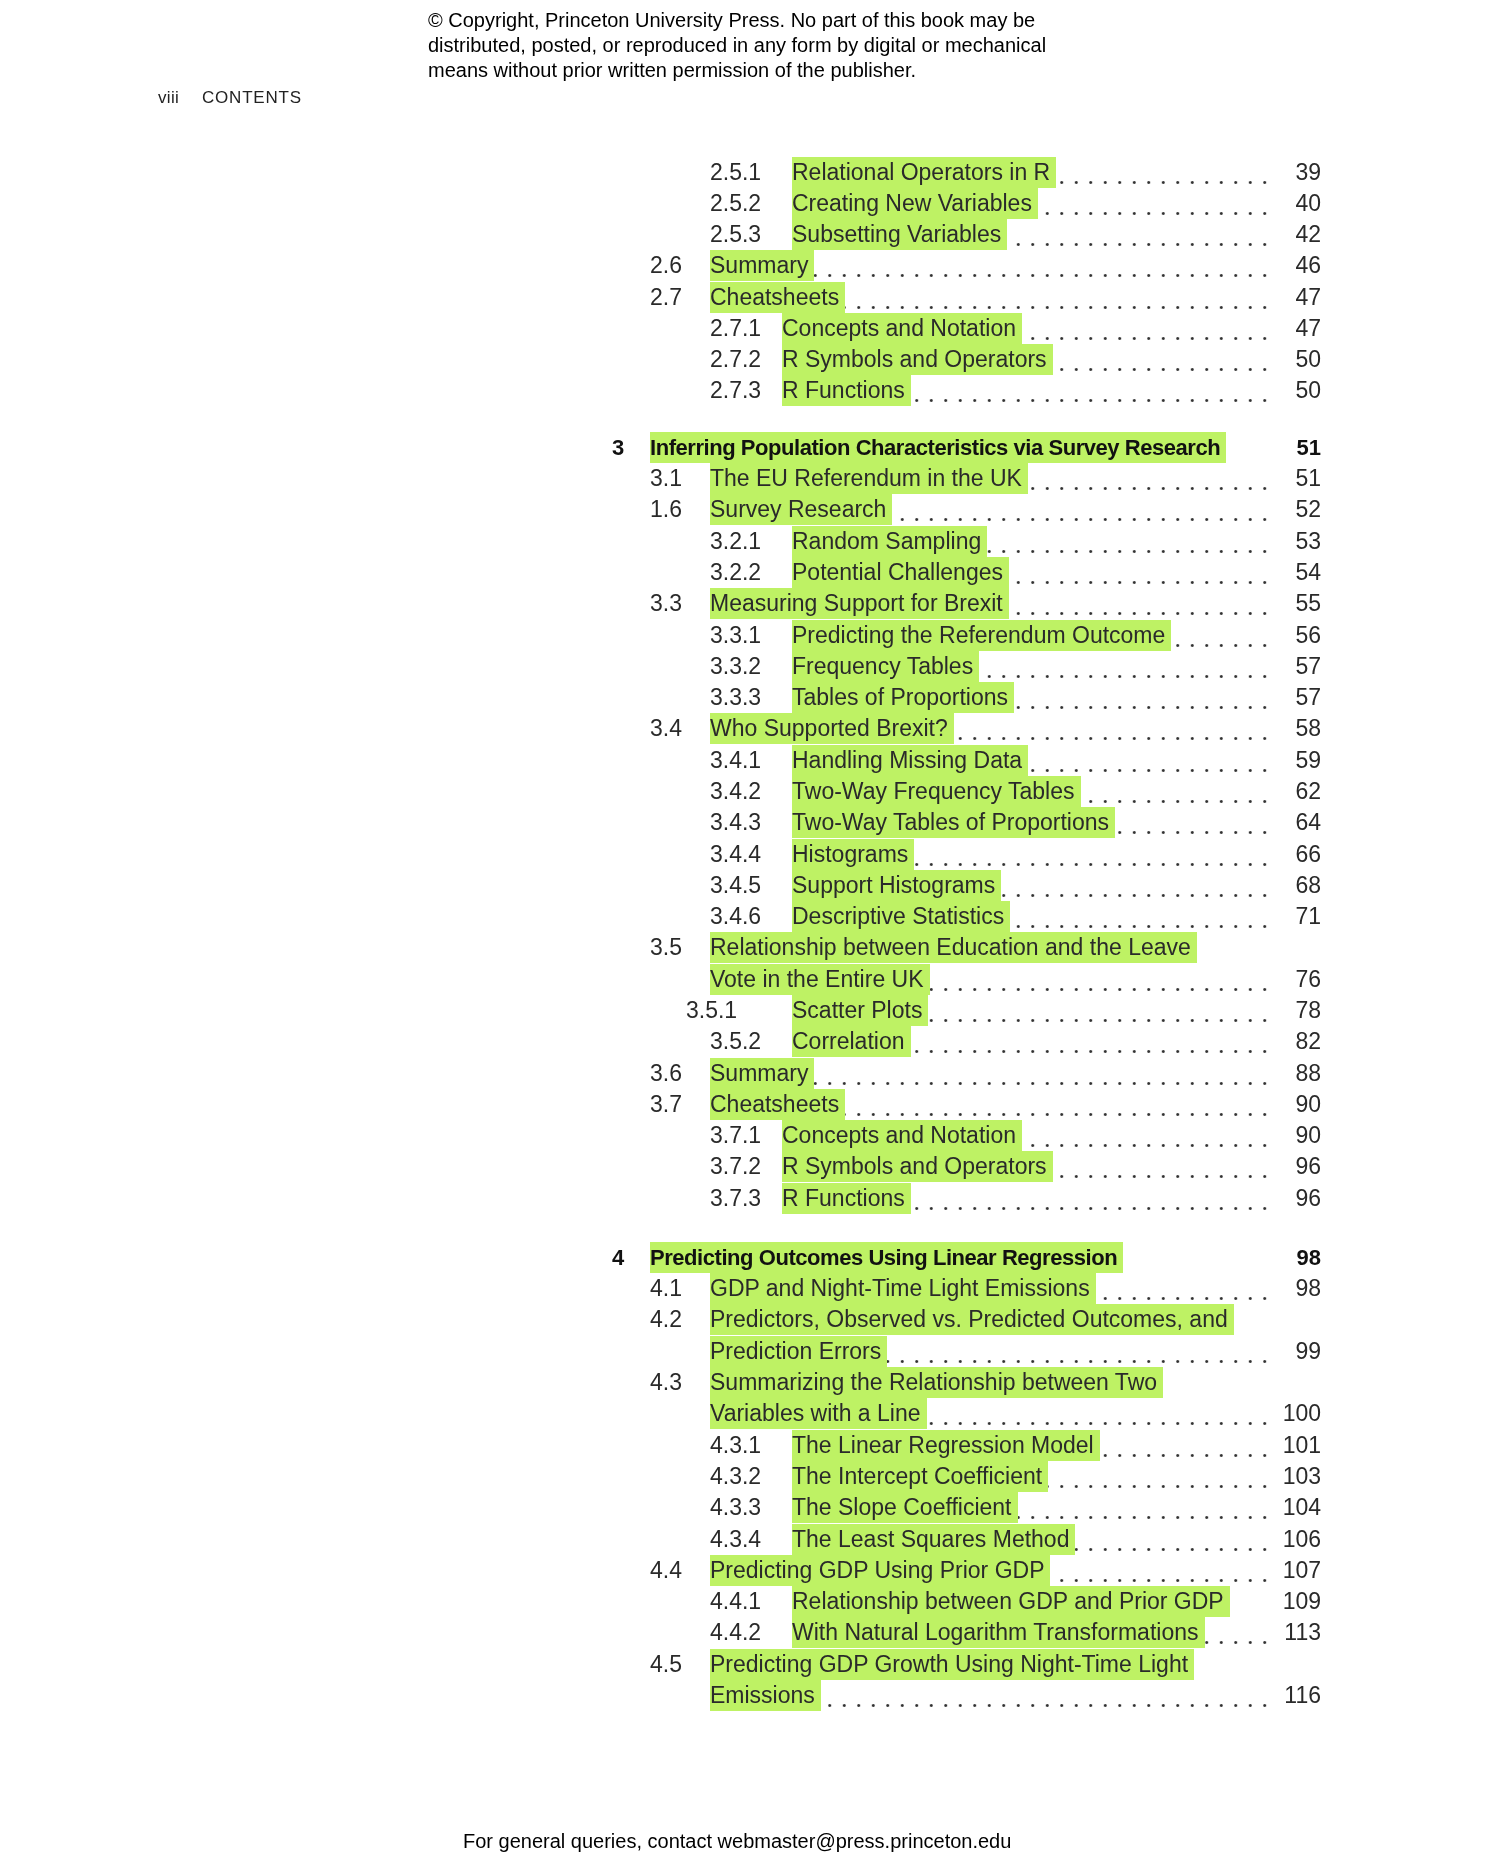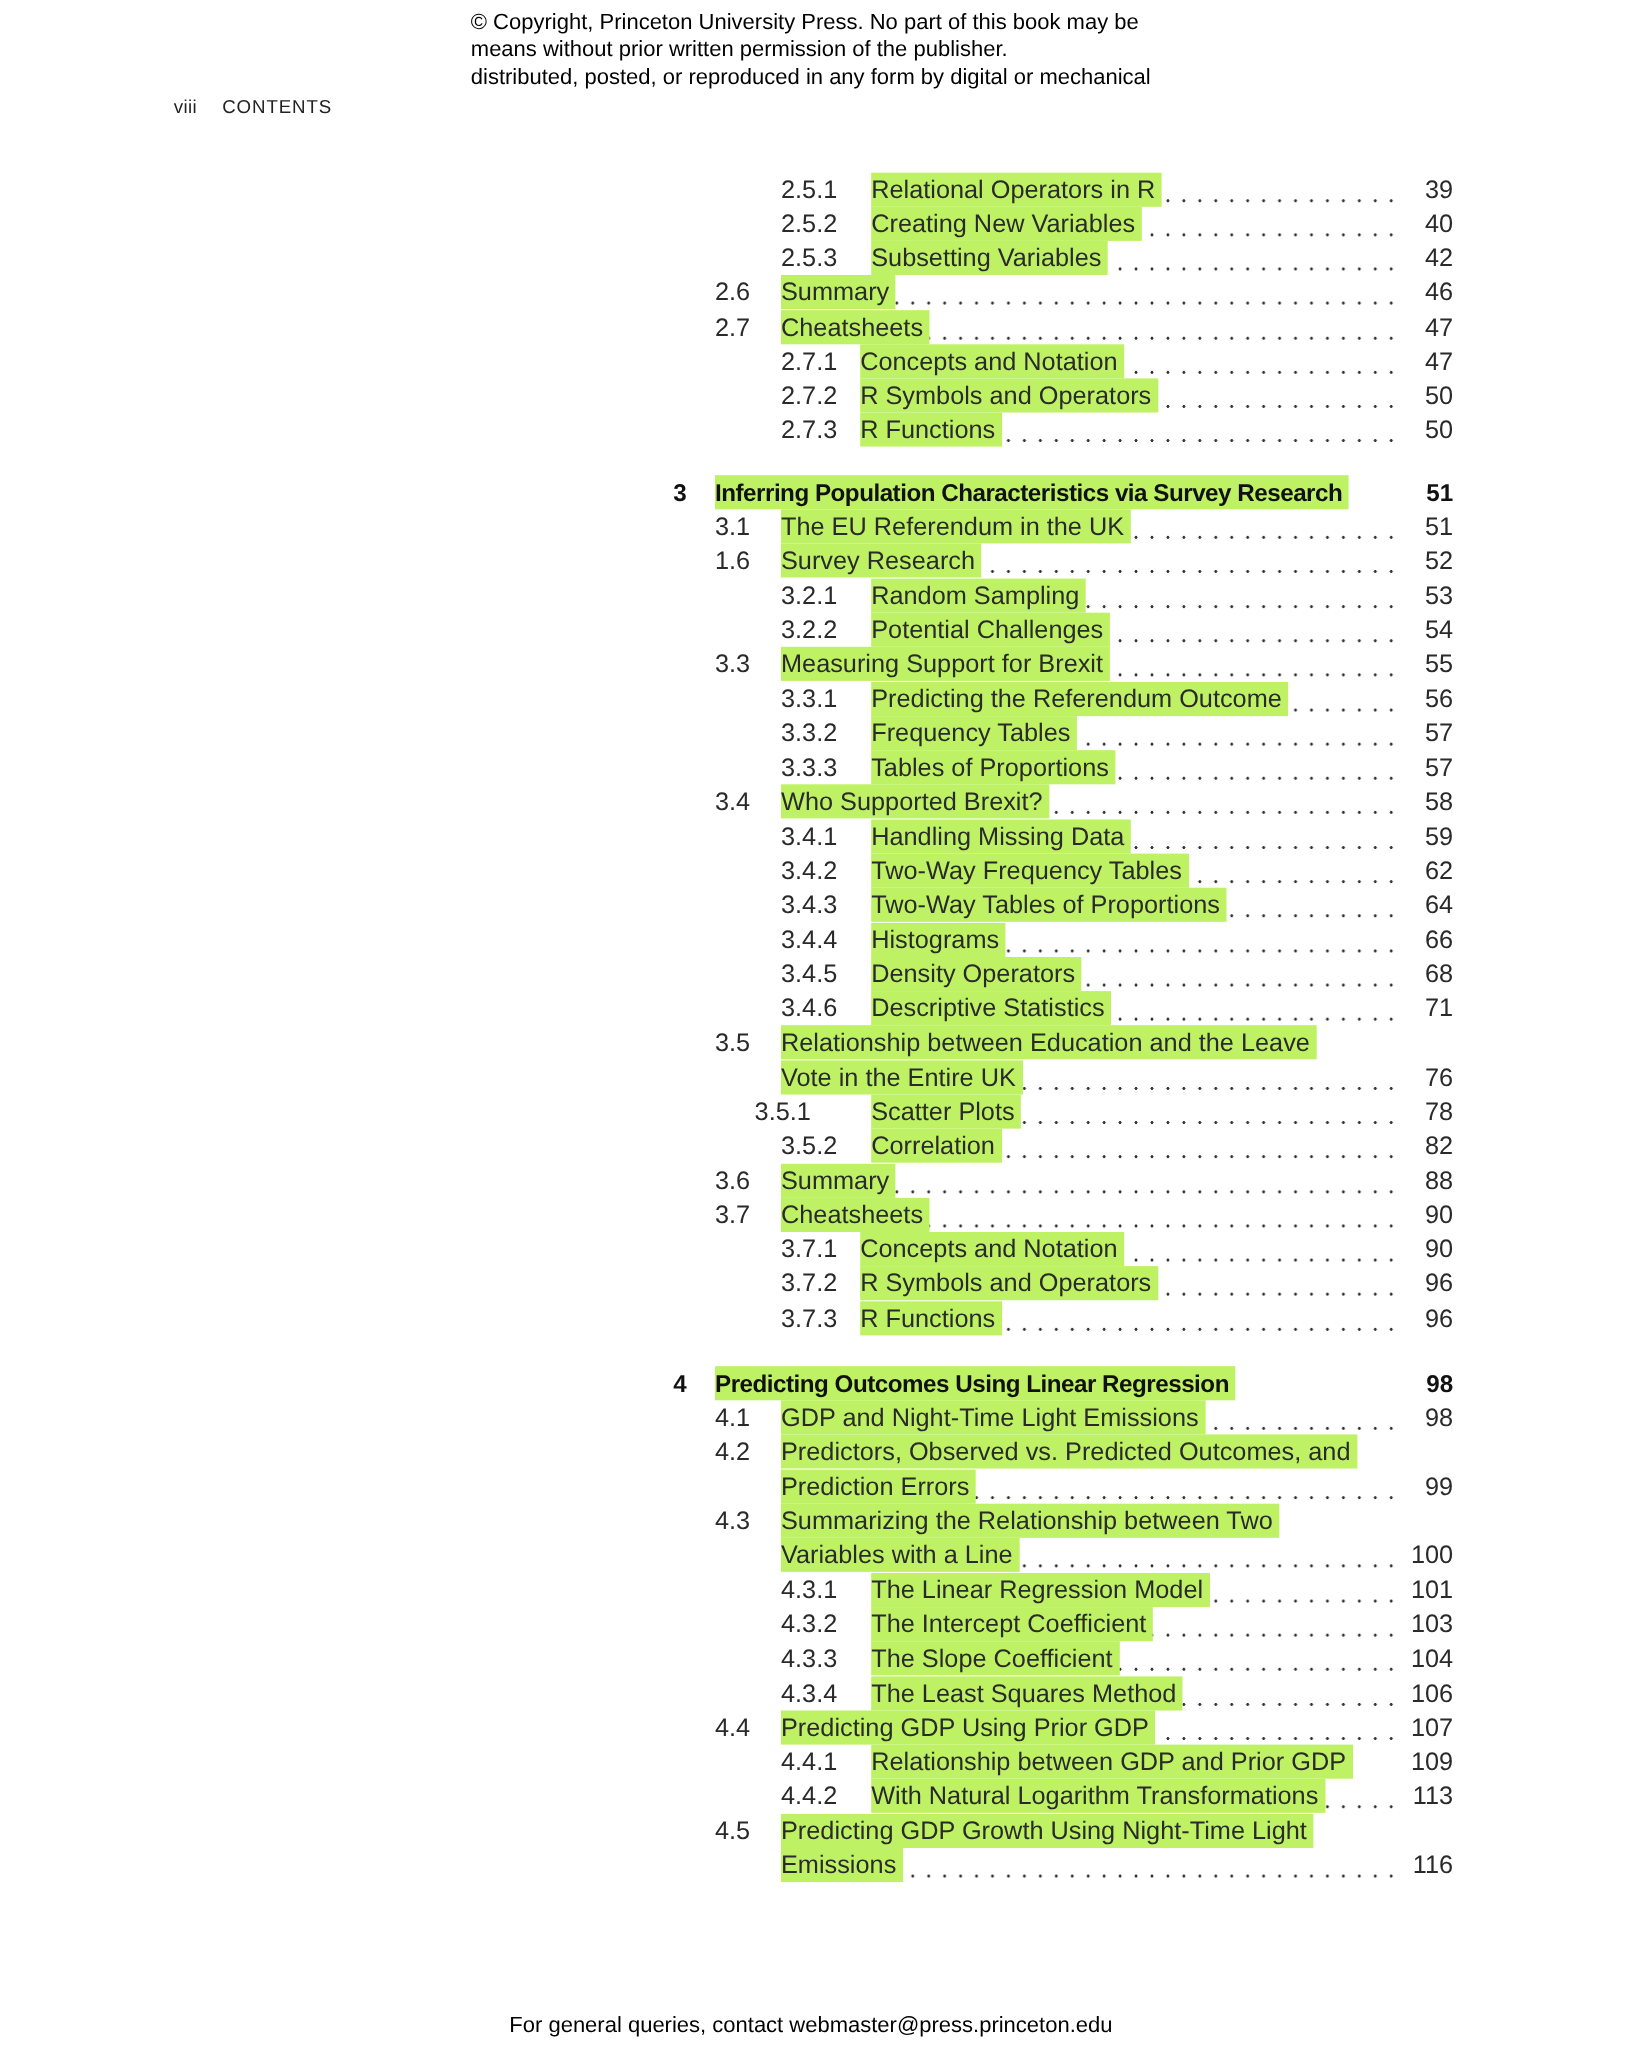--- a/index.html
+++ b/index.html
@@ -38,22 +38,22 @@
   .footer {
     position: absolute; left: 463px; top: 1830px;
     font-family: "Liberation Sans", sans-serif; font-size: 20px; color: #000; white-space: nowrap;
   }
 </style>
 </head>
 <body>
 
 <div class="copyright">
   <div>© Copyright, Princeton University Press. No part of this book may be</div>
+  <div>distributed, posted, or reproduced in any form by digital or mechanical</div>
   <div>means without prior written permission of the publisher.</div>
-  <div>distributed, posted, or reproduced in any form by digital or mechanical</div>
 </div>
 
 <div class="running-head">
   <span class="folio">viii</span>
   <span class="title">CONTENTS</span>
 </div>
 
 <div class="toc" id="toc">
     <div class="row" style="top: 157px;">
       <span class="num" style="left: 710px;">2.5.1</span>
@@ -181,21 +181,21 @@
       <span class="pg">64</span>
     </div>
     <div class="row" style="top: 839px;">
       <span class="num" style="left: 710px;">3.4.4</span>
       <span class="ttl" style="left: 792px;">Histograms</span>
       <span class="lead" style="left: 792px; width: 484px;"></span>
       <span class="pg">66</span>
     </div>
     <div class="row" style="top: 870px;">
       <span class="num" style="left: 710px;">3.4.5</span>
-      <span class="ttl" style="left: 792px;">Density Operators</span>
+      <span class="ttl" style="left: 792px;">Support Histograms</span>
       <span class="lead" style="left: 792px; width: 484px;"></span>
       <span class="pg">68</span>
     </div>
     <div class="row" style="top: 901px;">
       <span class="num" style="left: 710px;">3.4.6</span>
       <span class="ttl" style="left: 792px;">Descriptive Statistics</span>
       <span class="lead" style="left: 792px; width: 484px;"></span>
       <span class="pg">71</span>
     </div>
     <div class="row" style="top: 932px;">

